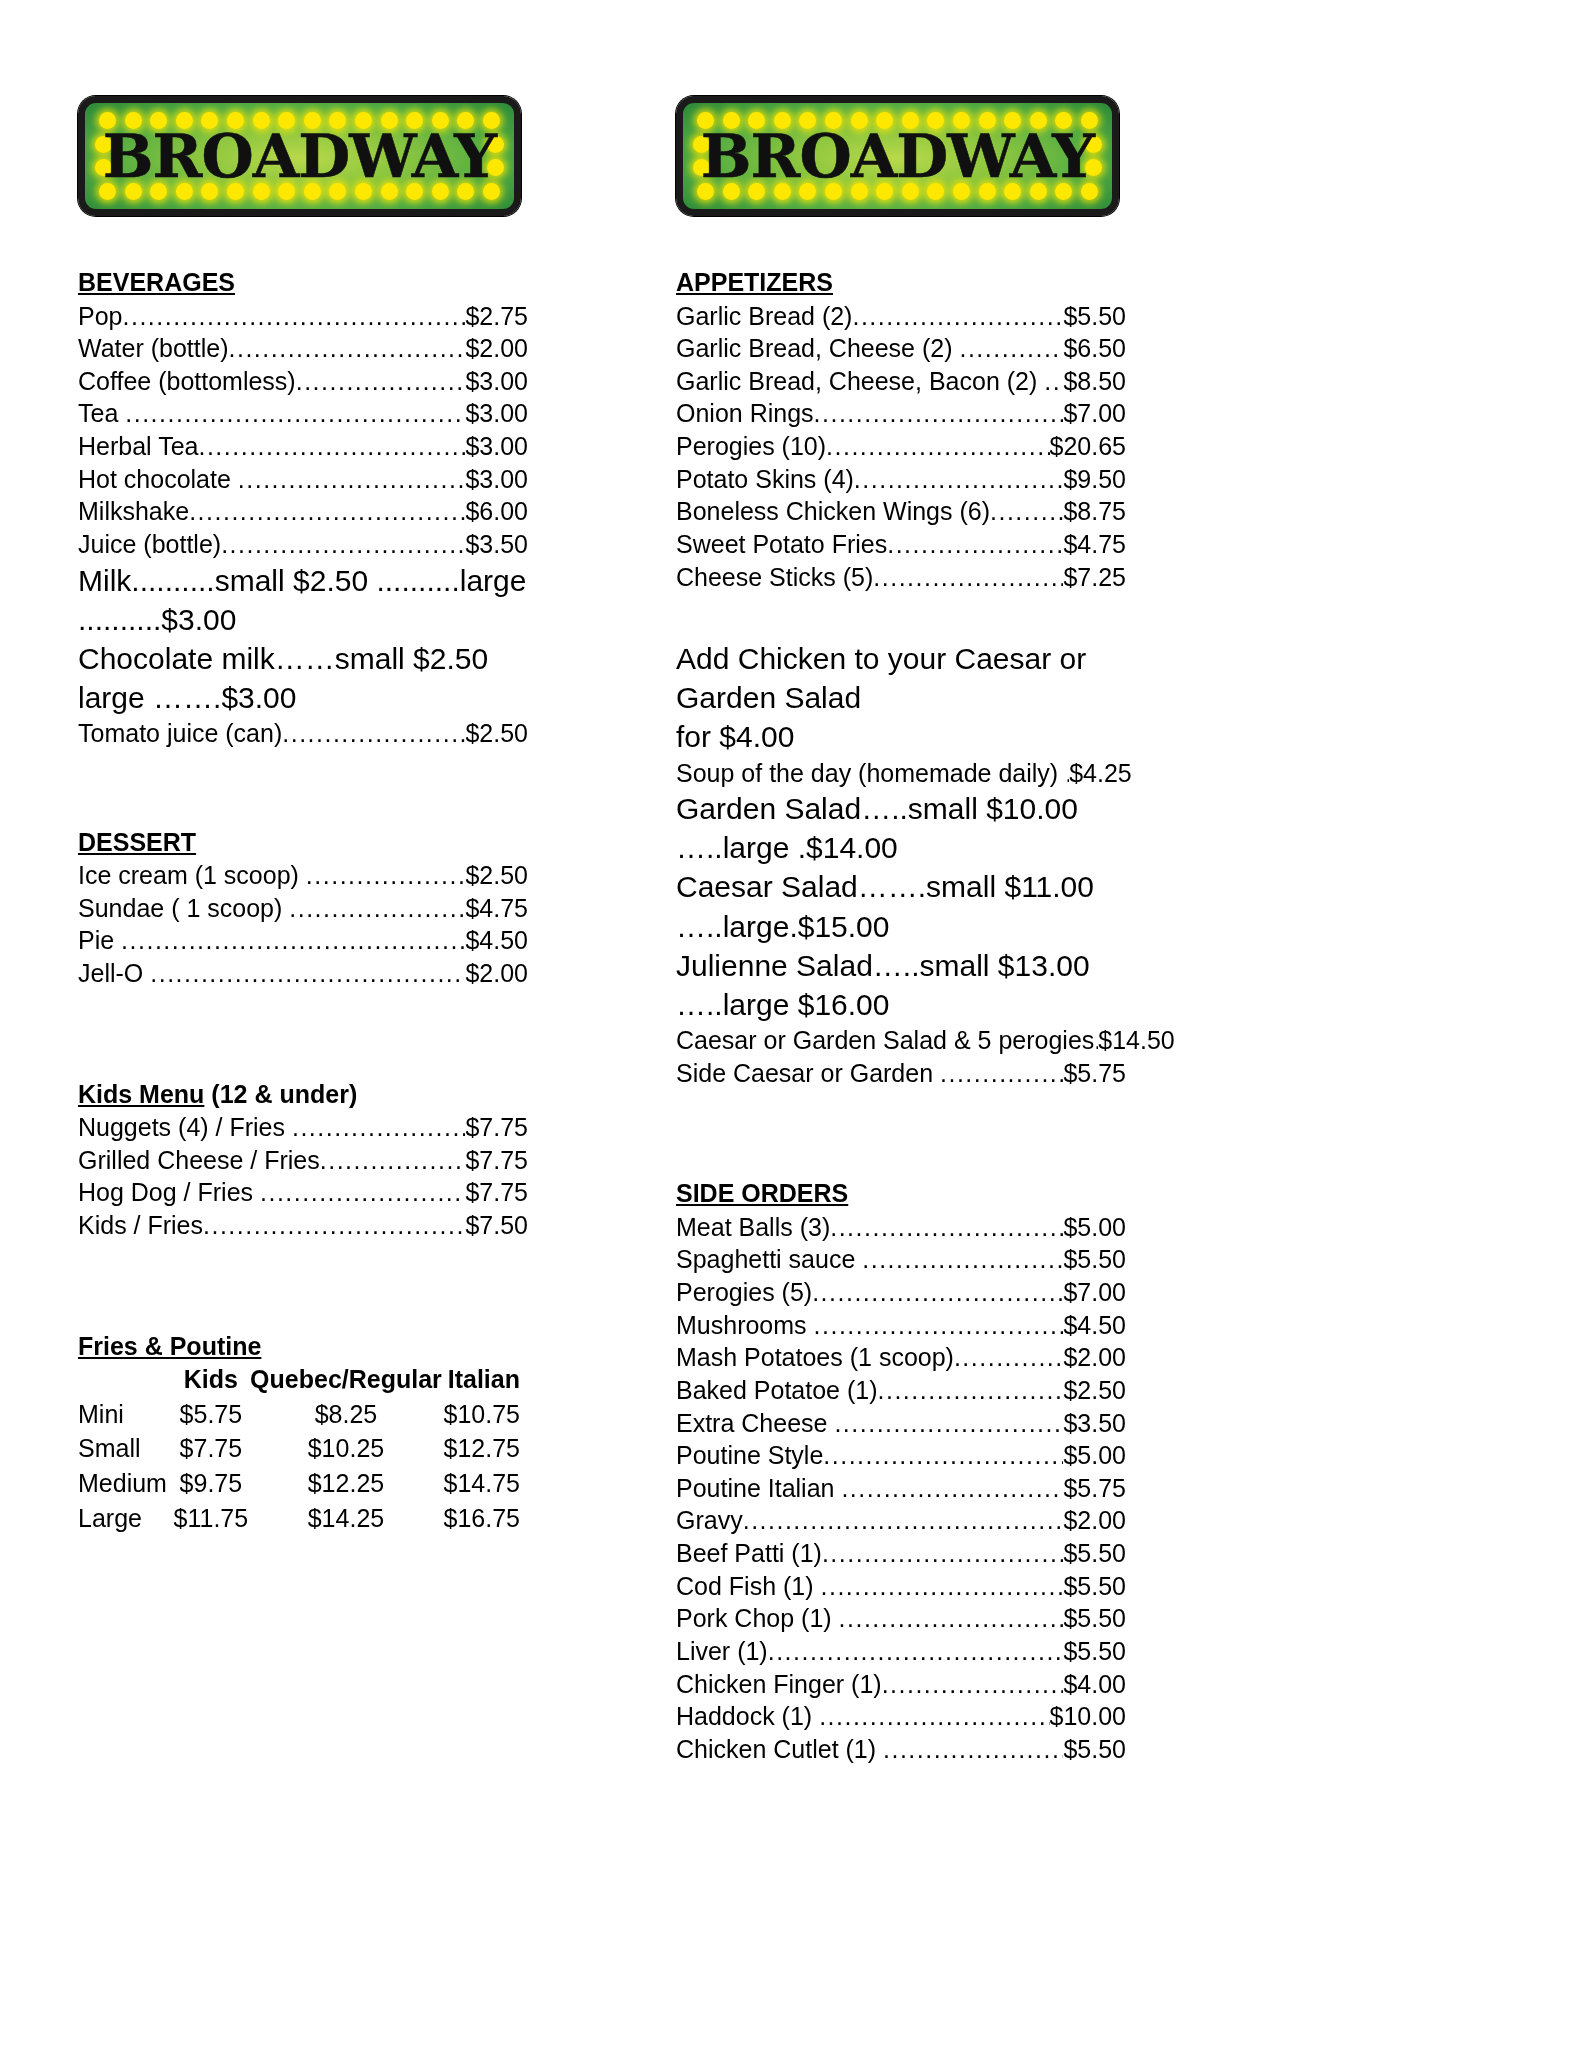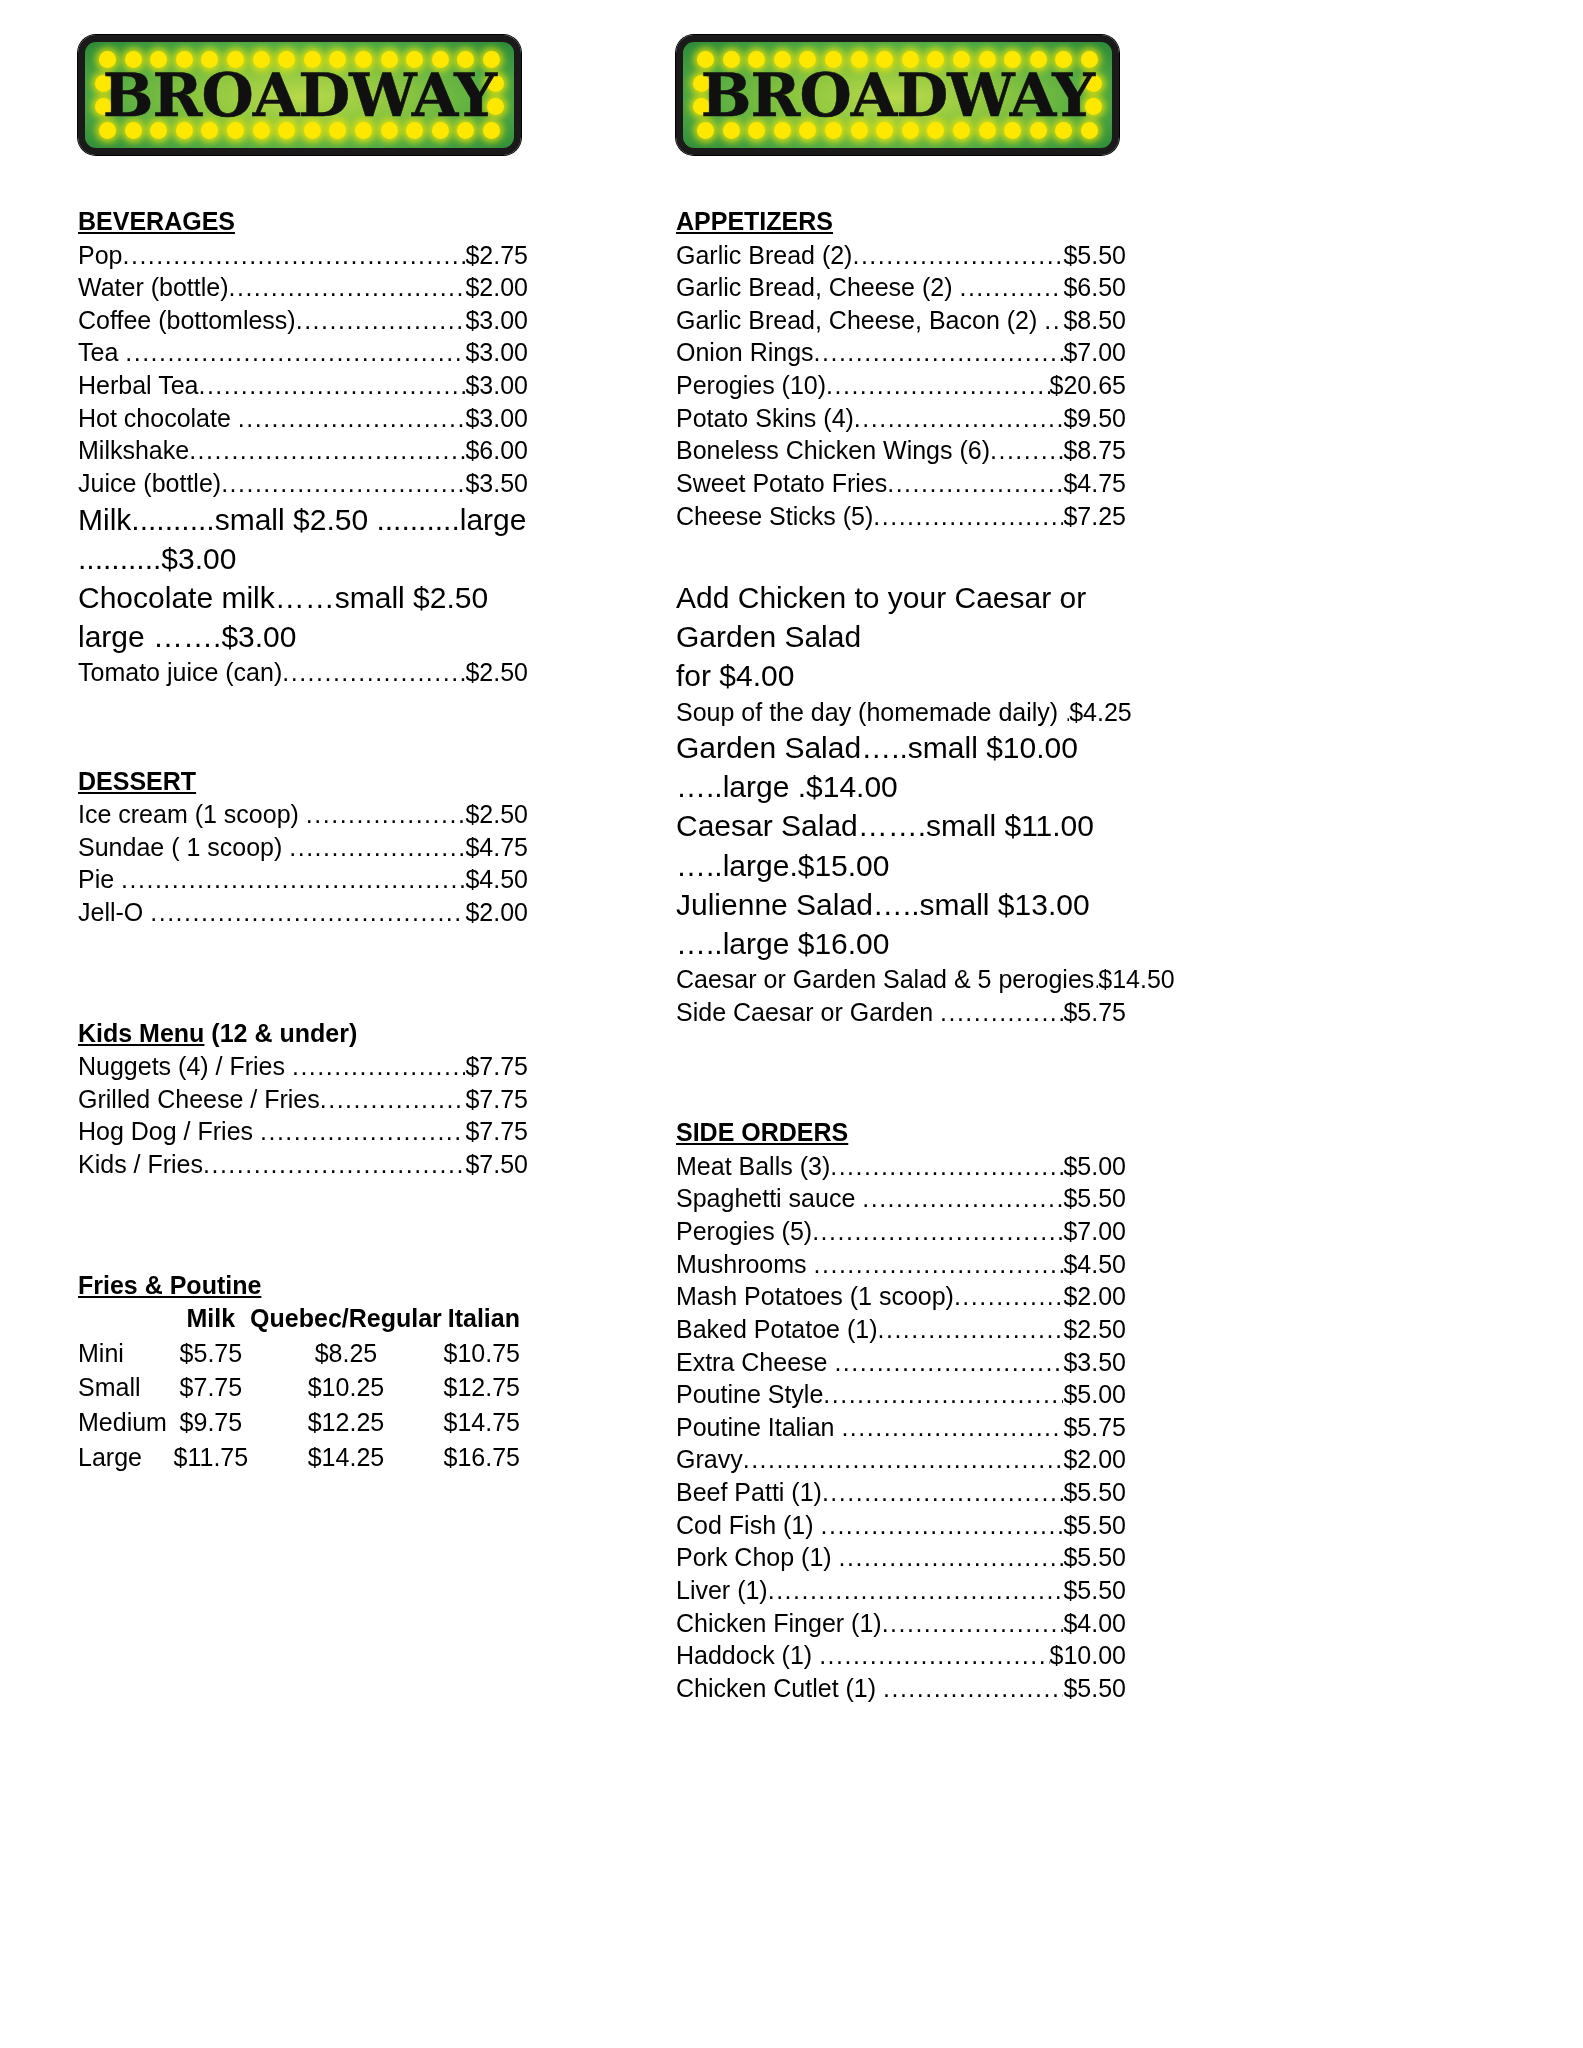--- a/index.html
+++ b/index.html
@@ -18,21 +18,21 @@
     position: relative;
     width: 1583px;
     height: 2048px;
     padding: 0;
   }
 
   .columns {
     display: flex;
     flex-direction: row;
     align-items: flex-start;
-    padding-top: 35px;
+    padding-top: 96px;
     padding-left: 78px;
     padding-right: 60px;
     gap: 148px;
   }
   .col {
     width: 450px;
     flex: 0 0 450px;
   }
 
   
@@ -249,21 +249,21 @@
       </div>
 
       <div class="section-gap-lg"></div>
 
       <div class="section">
         <div class="sec-head"><span class="u">Fries &amp; Poutine</span></div>
         <table class="fries-table">
           <thead>
             <tr id="fries-head-row">
                 <th class="lbl"></th>
-                <th class="c1">Milk</th>
+                <th class="c1">Kids</th>
                 <th class="c2">Quebec/Regular</th>
                 <th class="c3">Italian</th>
               </tr>
           </thead>
           <tbody id="fries-body">
               <tr>
                 <td class="lbl">Mini</td>
                 <td class="c1">$5.75</td>
                 <td class="c2">$8.25</td>
                 <td class="c3">$10.75</td>

